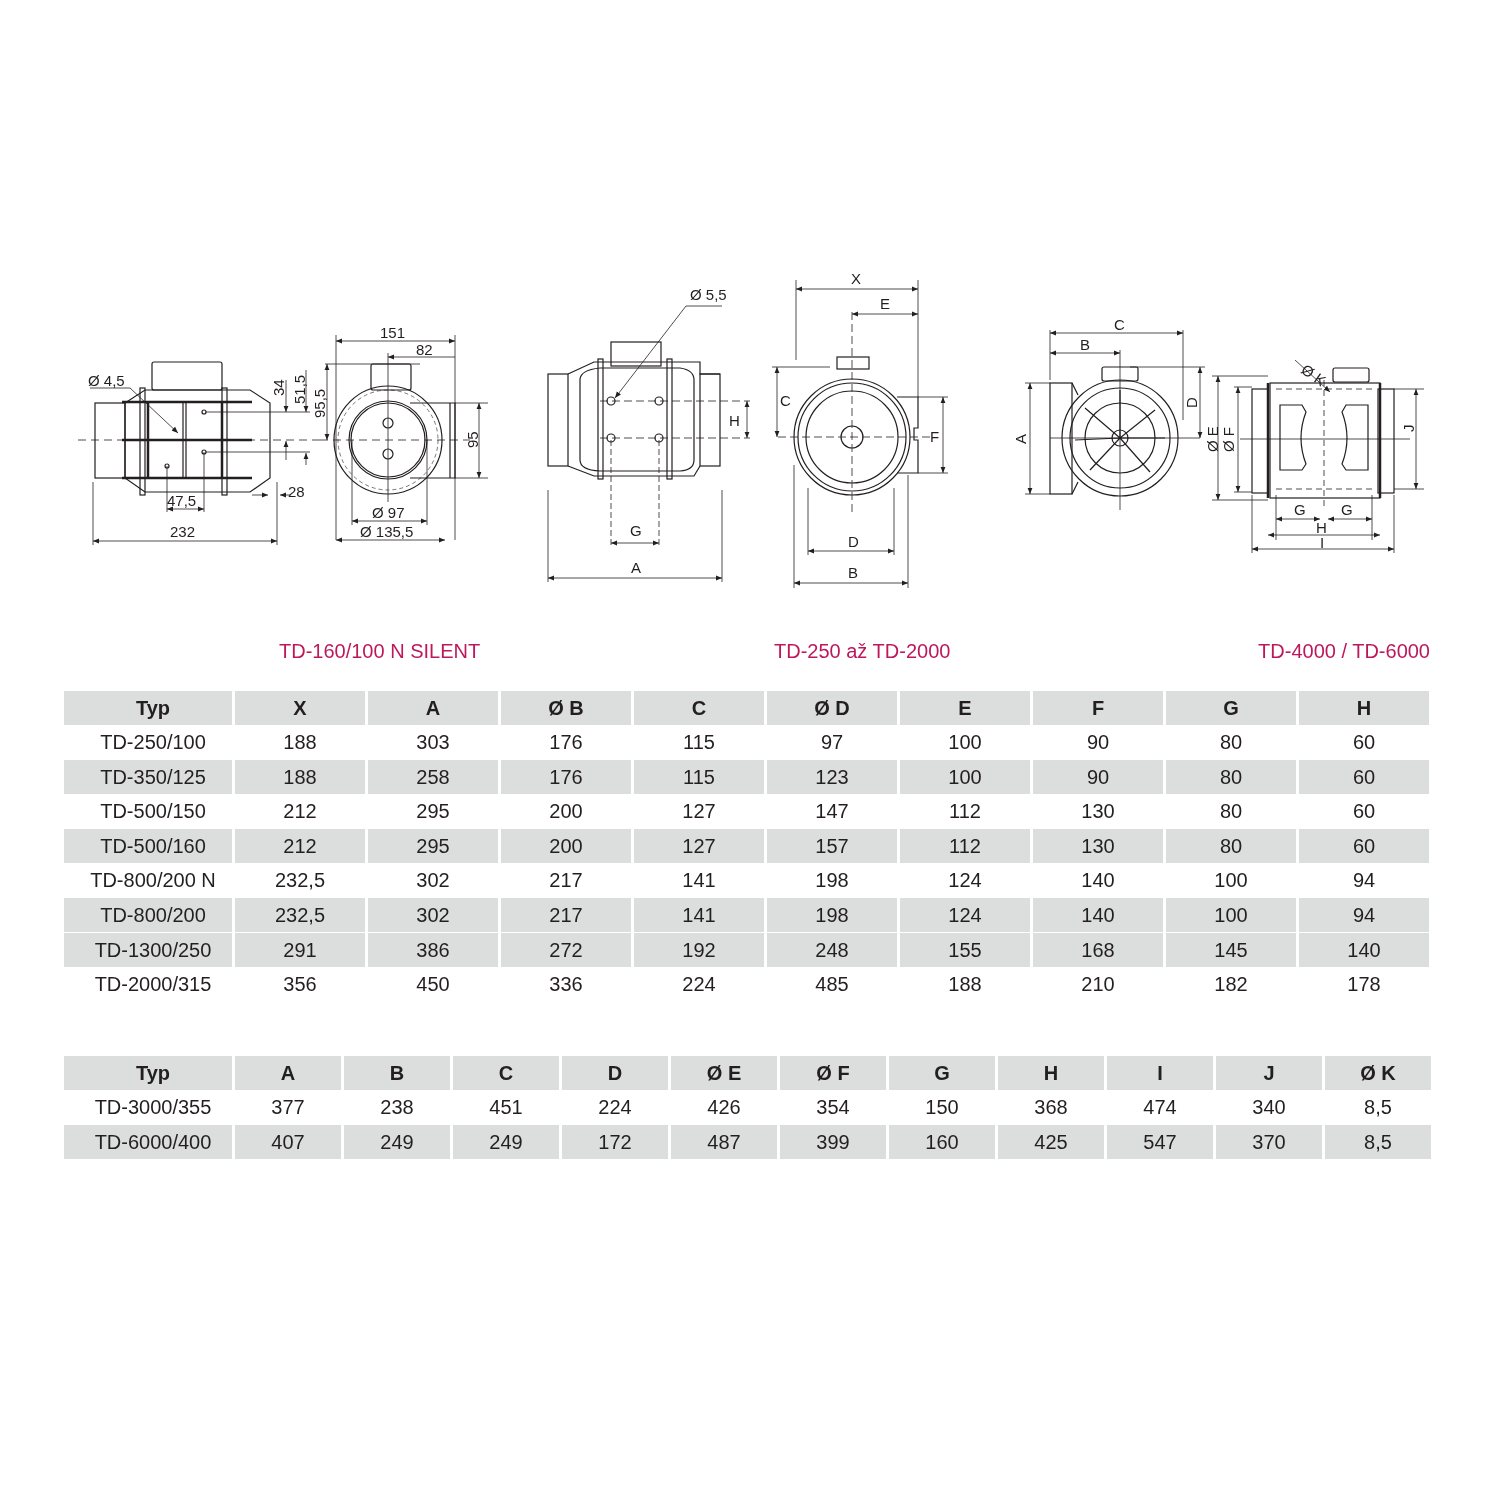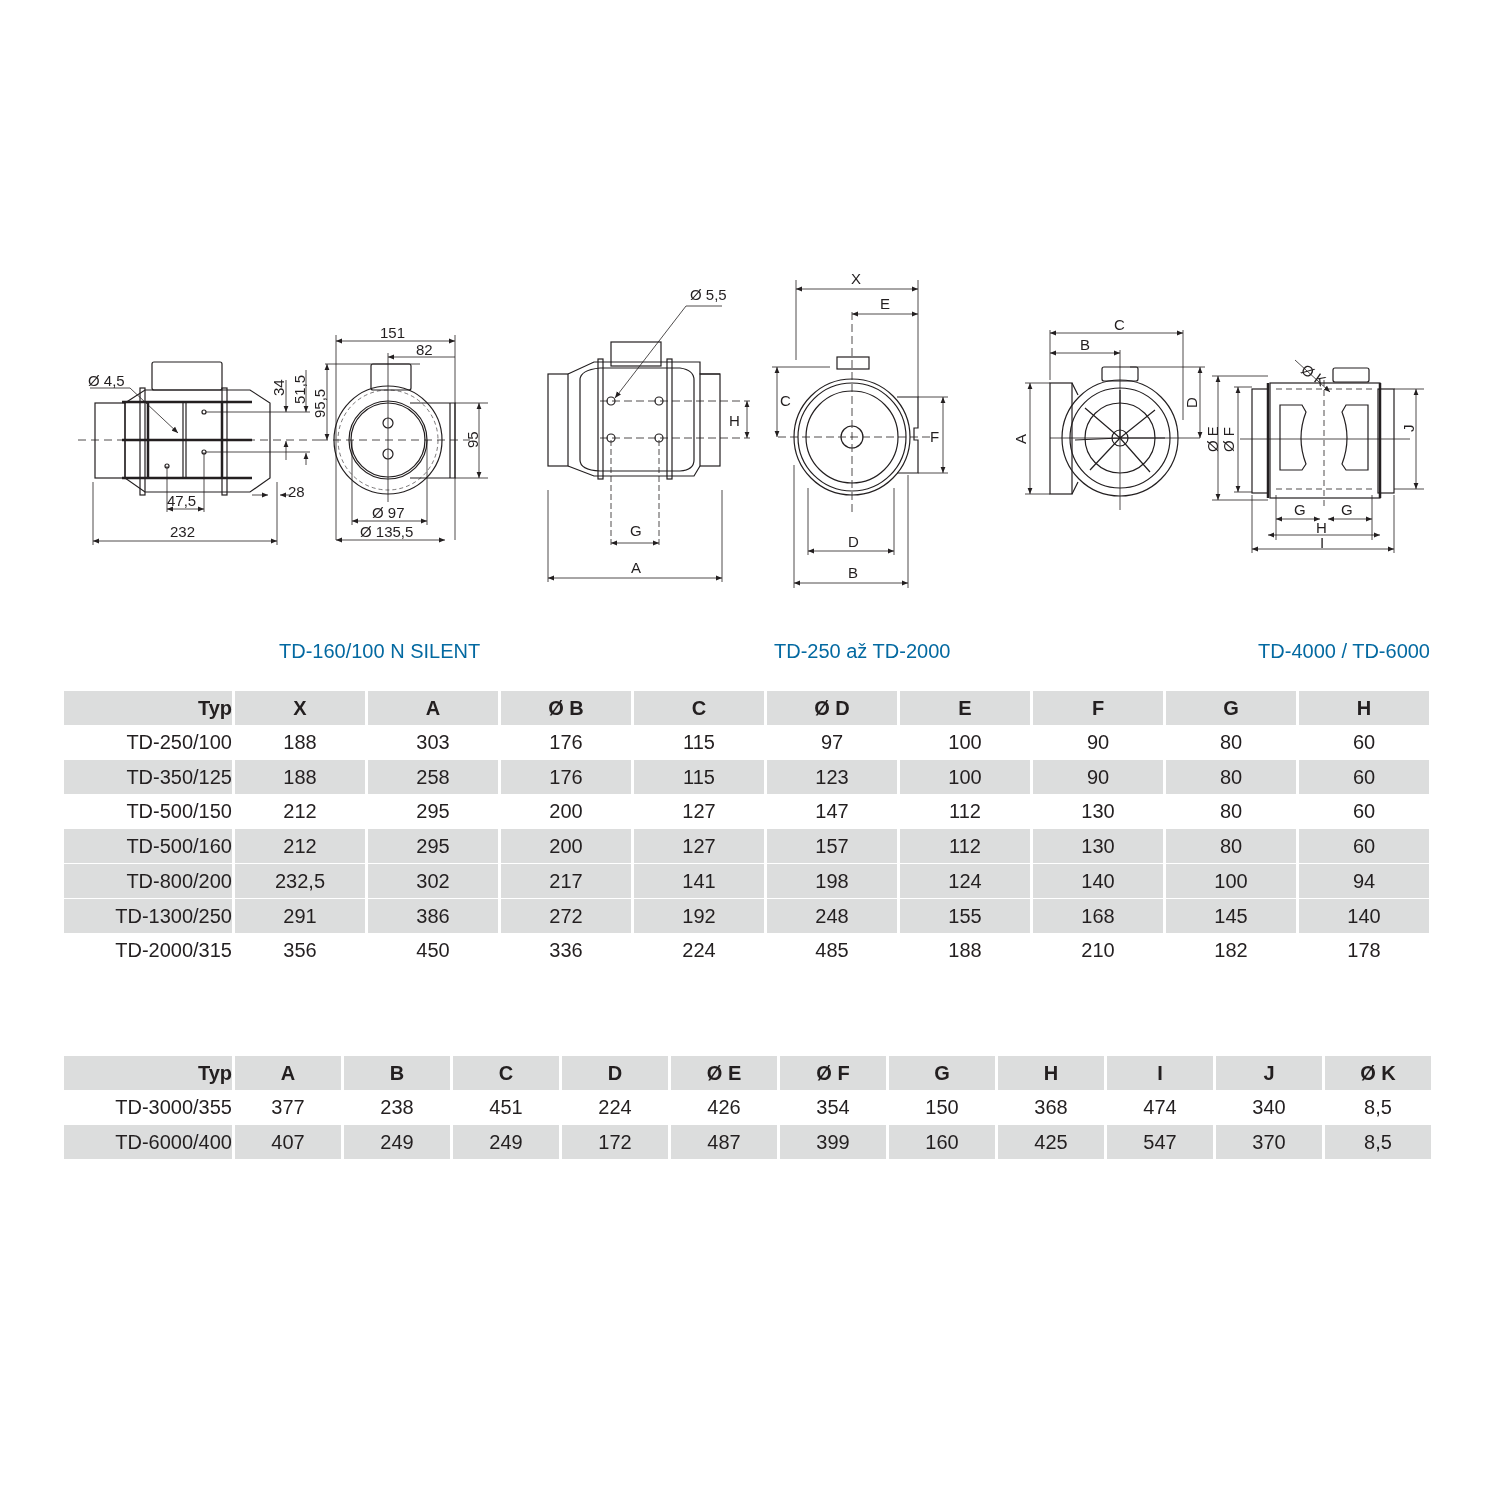--- a/index.html
+++ b/index.html
@@ -1,29 +1,29 @@
 <!DOCTYPE html>
 <html><head>
 <meta charset="utf-8">
 <style>
   html, body { margin: 0; padding: 0; background: #ffffff; }
   body { width: 1500px; height: 1500px; position: relative; overflow: hidden;
          font-family: "Liberation Sans", "DejaVu Sans", sans-serif; color: #231f20; }
   .drawing { position: absolute; left: 0; top: 250px; width: 1500px; height: 360px; }
   .drawing svg { width: 1500px; height: 360px; display: block; }
   .dim { font-family: "Liberation Sans", sans-serif; font-size: 15px; fill: #231f20; }
-  .caption { position: absolute; top: 640px; font-size: 20px; color: #0369a1; white-space: nowrap; }
+  .caption { position: absolute; top: 640px; font-size: 20px; color: #be185d; white-space: nowrap; }
   .cap-1 { left: 279px; }
   .cap-2 { left: 774px; }
   .cap-3 { right: 70px; }
   table.spec { position: absolute; left: 64px; border-collapse: separate; border-spacing: 3px 0; margin-left: -3px; }
   table.spec td, table.spec th { height: 34px; padding: 0; font-size: 20px; font-weight: normal; text-align: center; color: #231f20; }
   table.spec th { font-weight: bold; }
   table.spec tr.shade td, table.spec tr.shade th { background: #dcdddd; border-top: 1px solid #fff; }
-  table.spec td.typ, table.spec th.typ { text-align: right; padding-left: 10px; margin-top: 8px; }
+  table.spec td.typ, table.spec th.typ { text-align: center; padding-left: 10px; margin-top: 8px; }
   #table1 { top: 690px; }
   #table2 { top: 1055px; }
   #table1 col.c0 { width: 168px; }
   #table1 col.cn { width: 130px; }
   #table2 col.c0 { width: 168px; }
   #table2 col.cn { width: 106px; }
 </style>
 </head>
 <body>
 
@@ -312,20 +312,32 @@
         <td>212</td>
         <td>295</td>
         <td>200</td>
         <td>127</td>
         <td>157</td>
         <td>112</td>
         <td>130</td>
         <td>80</td>
         <td>60</td>
       </tr>
+      <tr>
+        <td class="typ">TD-800/200 N</td>
+        <td>232,5</td>
+        <td>302</td>
+        <td>217</td>
+        <td>141</td>
+        <td>198</td>
+        <td>124</td>
+        <td>140</td>
+        <td>100</td>
+        <td>94</td>
+      </tr>
       <tr class="shade">
         <td class="typ">TD-800/200</td>
         <td>232,5</td>
         <td>302</td>
         <td>217</td>
         <td>141</td>
         <td>198</td>
         <td>124</td>
         <td>140</td>
         <td>100</td>

